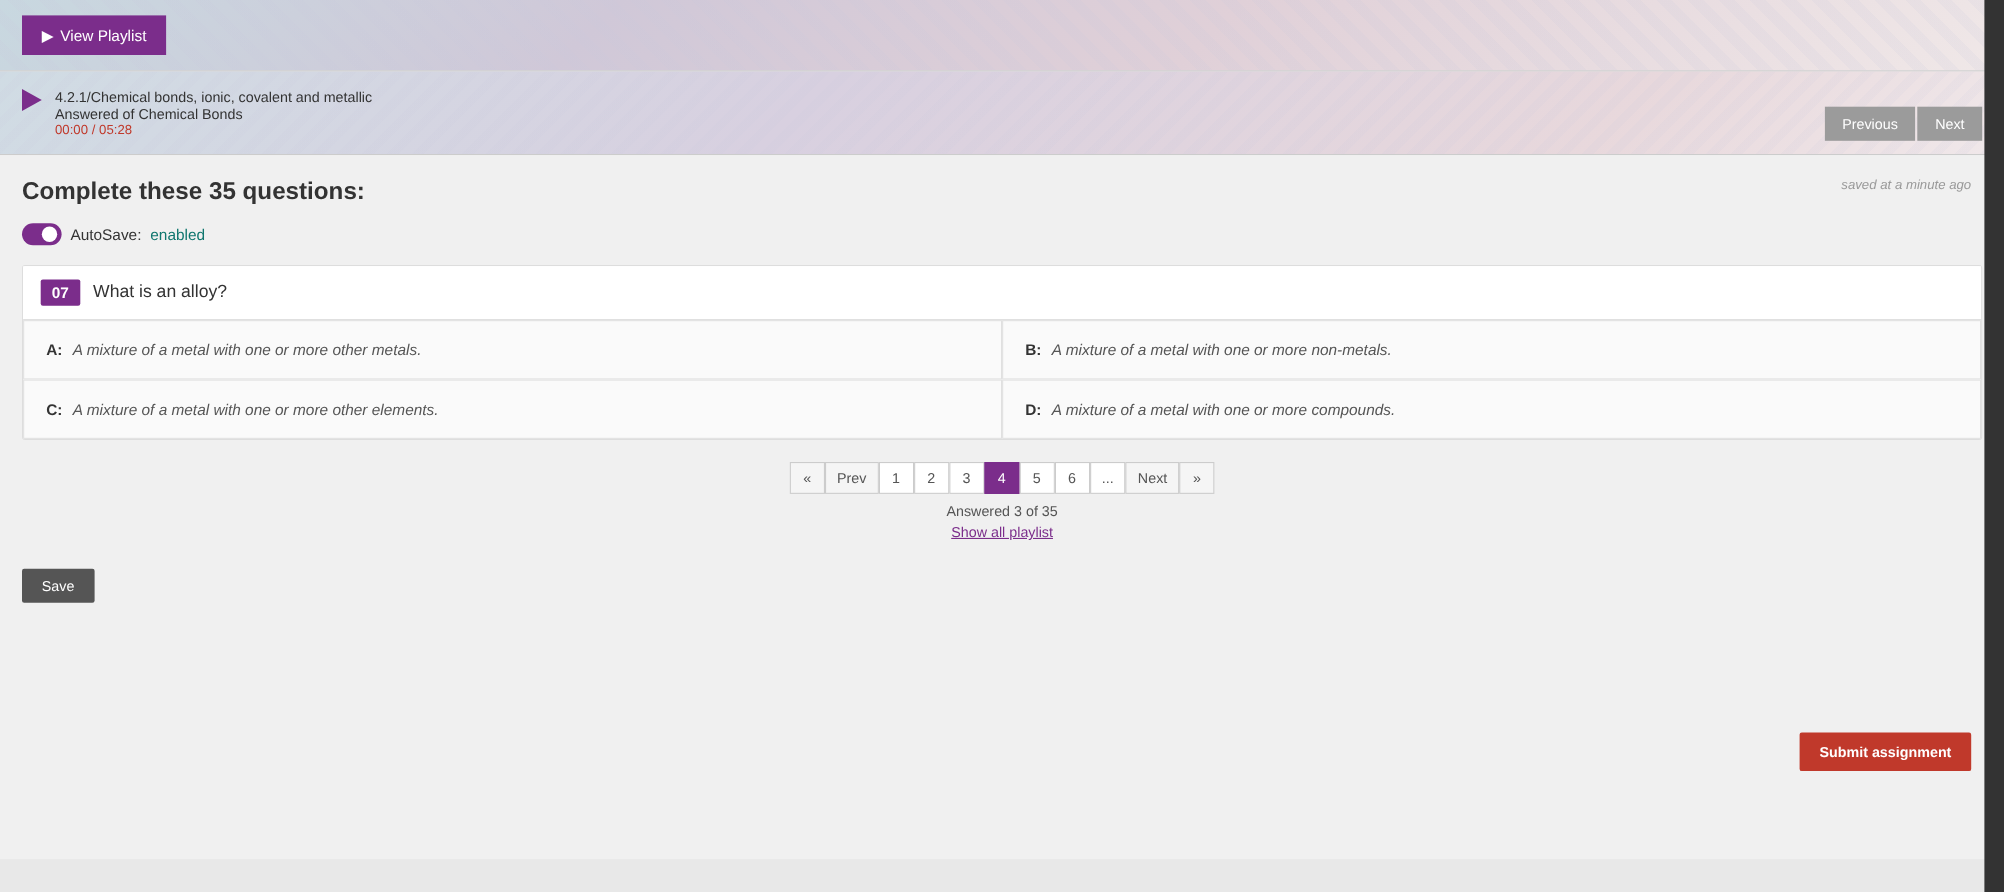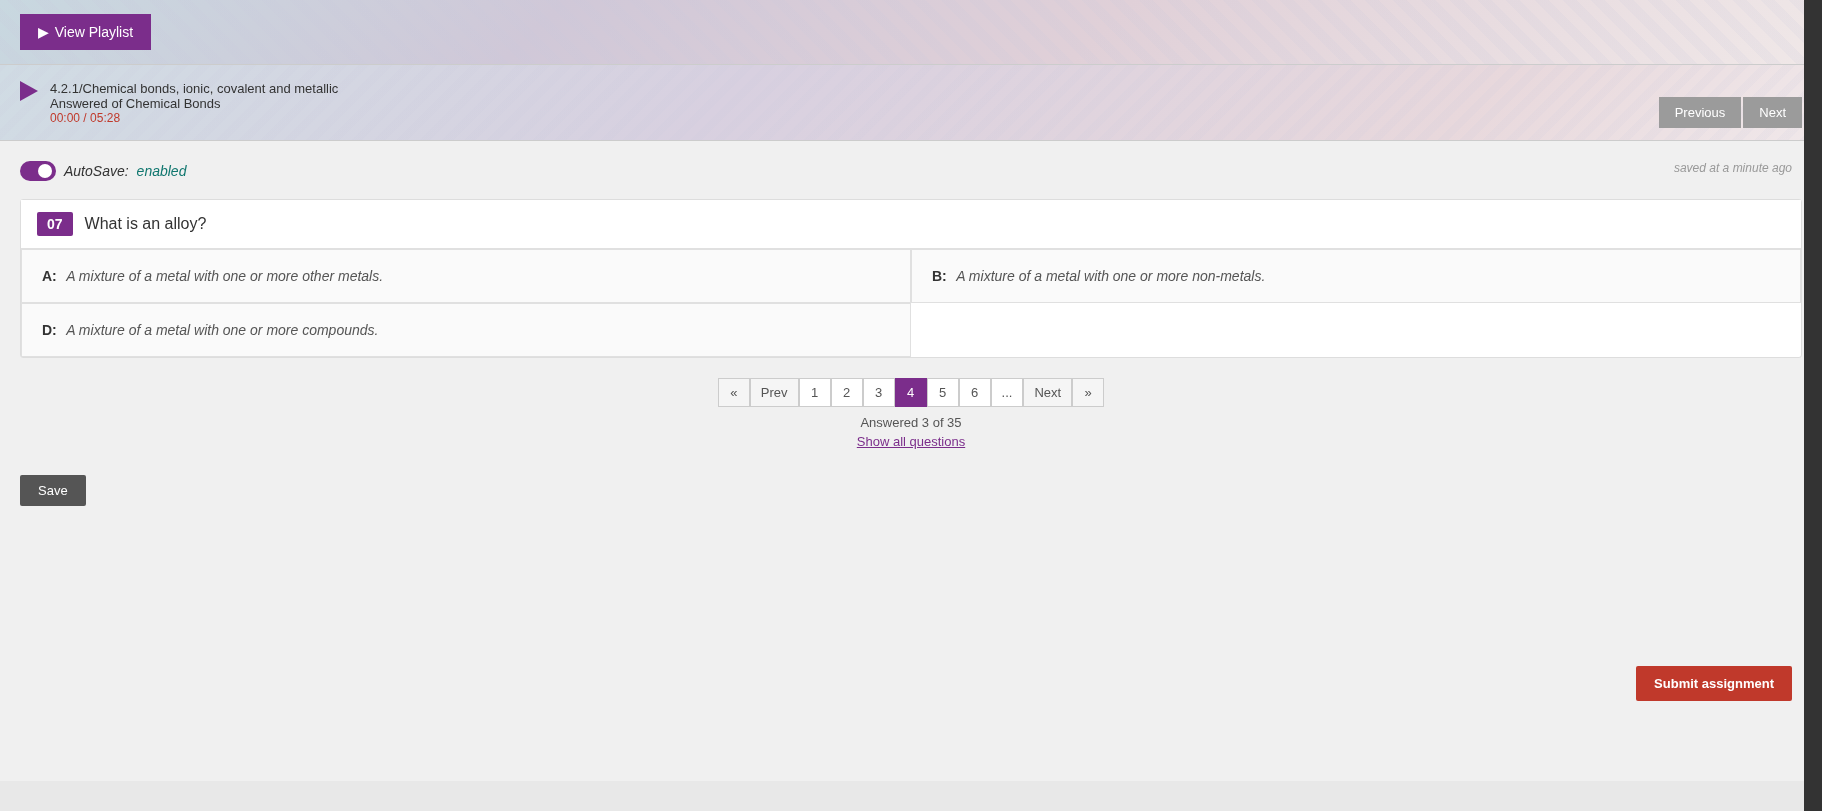--- a/index.html
+++ b/index.html
@@ -143,21 +143,20 @@
       font-weight: 600;
       color: #333;
       margin-bottom: 16px;
     }
 
     .autosave-row {
       display: flex;
       align-items: center;
       gap: 8px;
       margin-bottom: 18px;
-      font-style: italic;
     }
 
     
     .toggle {
       width: 36px;
       height: 20px;
       background: #7b2d8b;
       border-radius: 10px;
       position: relative;
       cursor: pointer;
@@ -347,20 +346,21 @@
   </div>
   <div class="nav-buttons">
     <button class="nav-btn">Previous</button>
     <button class="nav-btn">Next</button>
   </div>
 </div>
 
 <div class="main-content">
   <span class="saved-text">saved at a minute ago</span>
 
+  <h2 class="section-title">Complete these 35 questions:</h2>
 
   
   <div class="autosave-row">
     <div class="toggle"></div>
     <span class="autosave-label">AutoSave:</span>
     <span class="autosave-status">enabled</span>
   </div>
 
   
   <div class="question-block">
@@ -371,20 +371,24 @@
     <div class="answers-grid">
       <div class="answer-cell">
         <span class="answer-label">A:</span>
         <span>A mixture of a metal with one or more other metals.</span>
       </div>
       <div class="answer-cell">
         <span class="answer-label">B:</span>
         <span>A mixture of a metal with one or more non-metals.</span>
       </div>
       <div class="answer-cell">
+        <span class="answer-label">C:</span>
+        <span>A mixture of a metal with one or more other elements.</span>
+      </div>
+      <div class="answer-cell">
         <span class="answer-label">D:</span>
         <span>A mixture of a metal with one or more compounds.</span>
       </div>
     </div>
   </div>
 
   
   <div class="pagination-row">
     <button class="page-btn nav">«</button>
     <button class="page-btn nav">Prev</button>
@@ -393,21 +397,21 @@
     <button class="page-btn">3</button>
     <button class="page-btn active">4</button>
     <button class="page-btn">5</button>
     <button class="page-btn">6</button>
     <button class="page-btn">...</button>
     <button class="page-btn nav">Next</button>
     <button class="page-btn nav">»</button>
   </div>
 
   <div class="pagination-info">Answered 3 of 35</div>
-  <div class="show-all-link">Show all questions</div>
+  <div class="show-all-link">Show all playlist</div>
 
   
   <button class="submit-btn">Submit assignment</button>
 
   
   <button class="save-btn">Save</button>
 </div>
 
 <div class="right-edge"></div>
 

